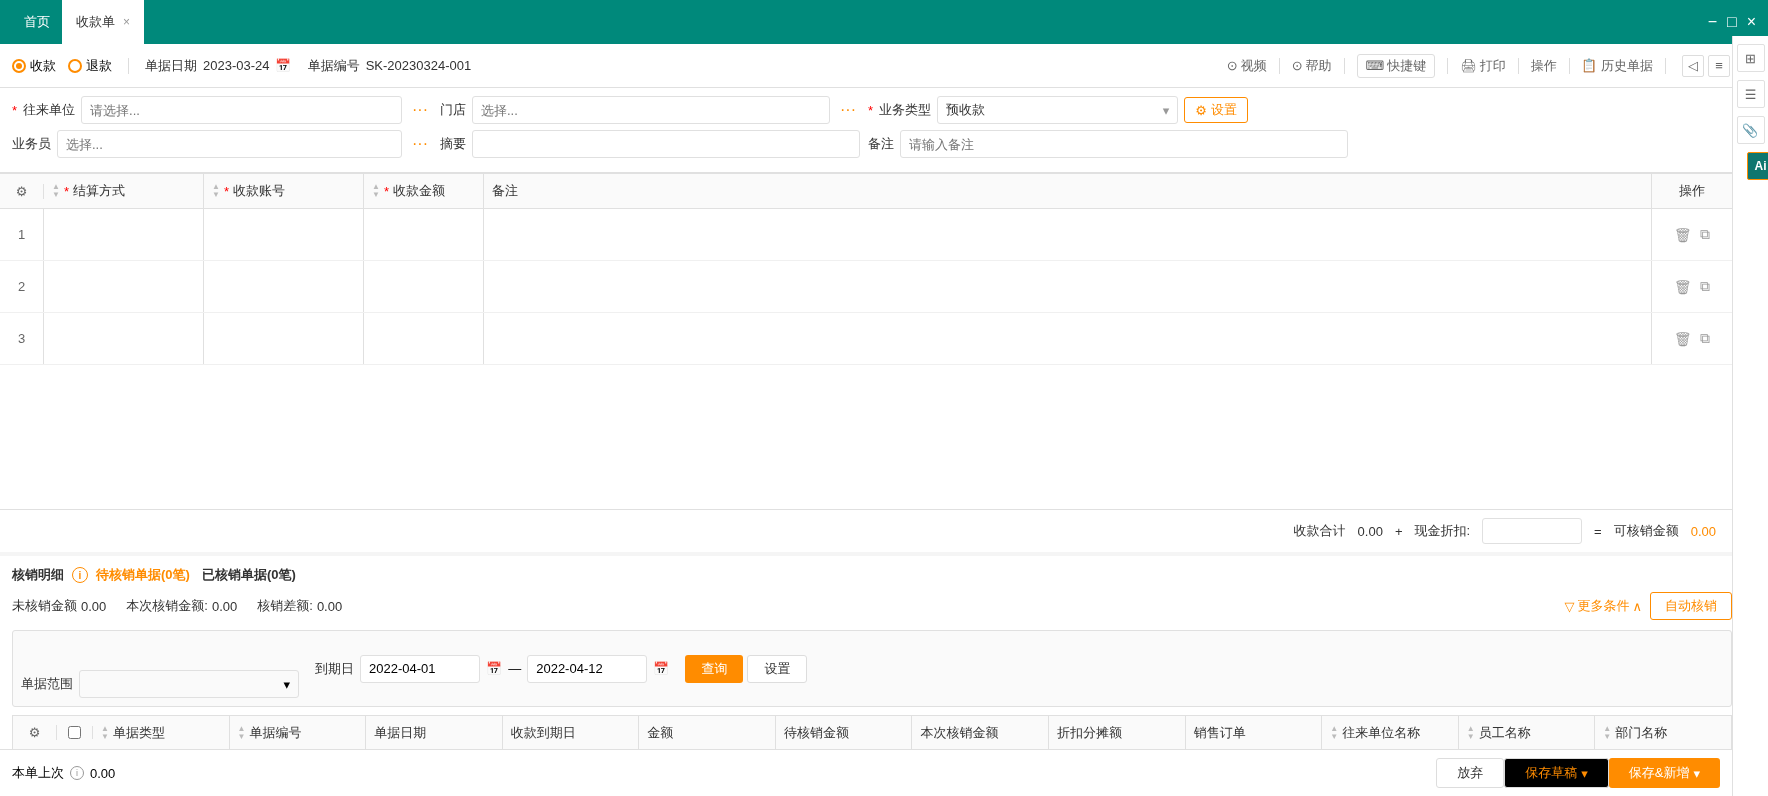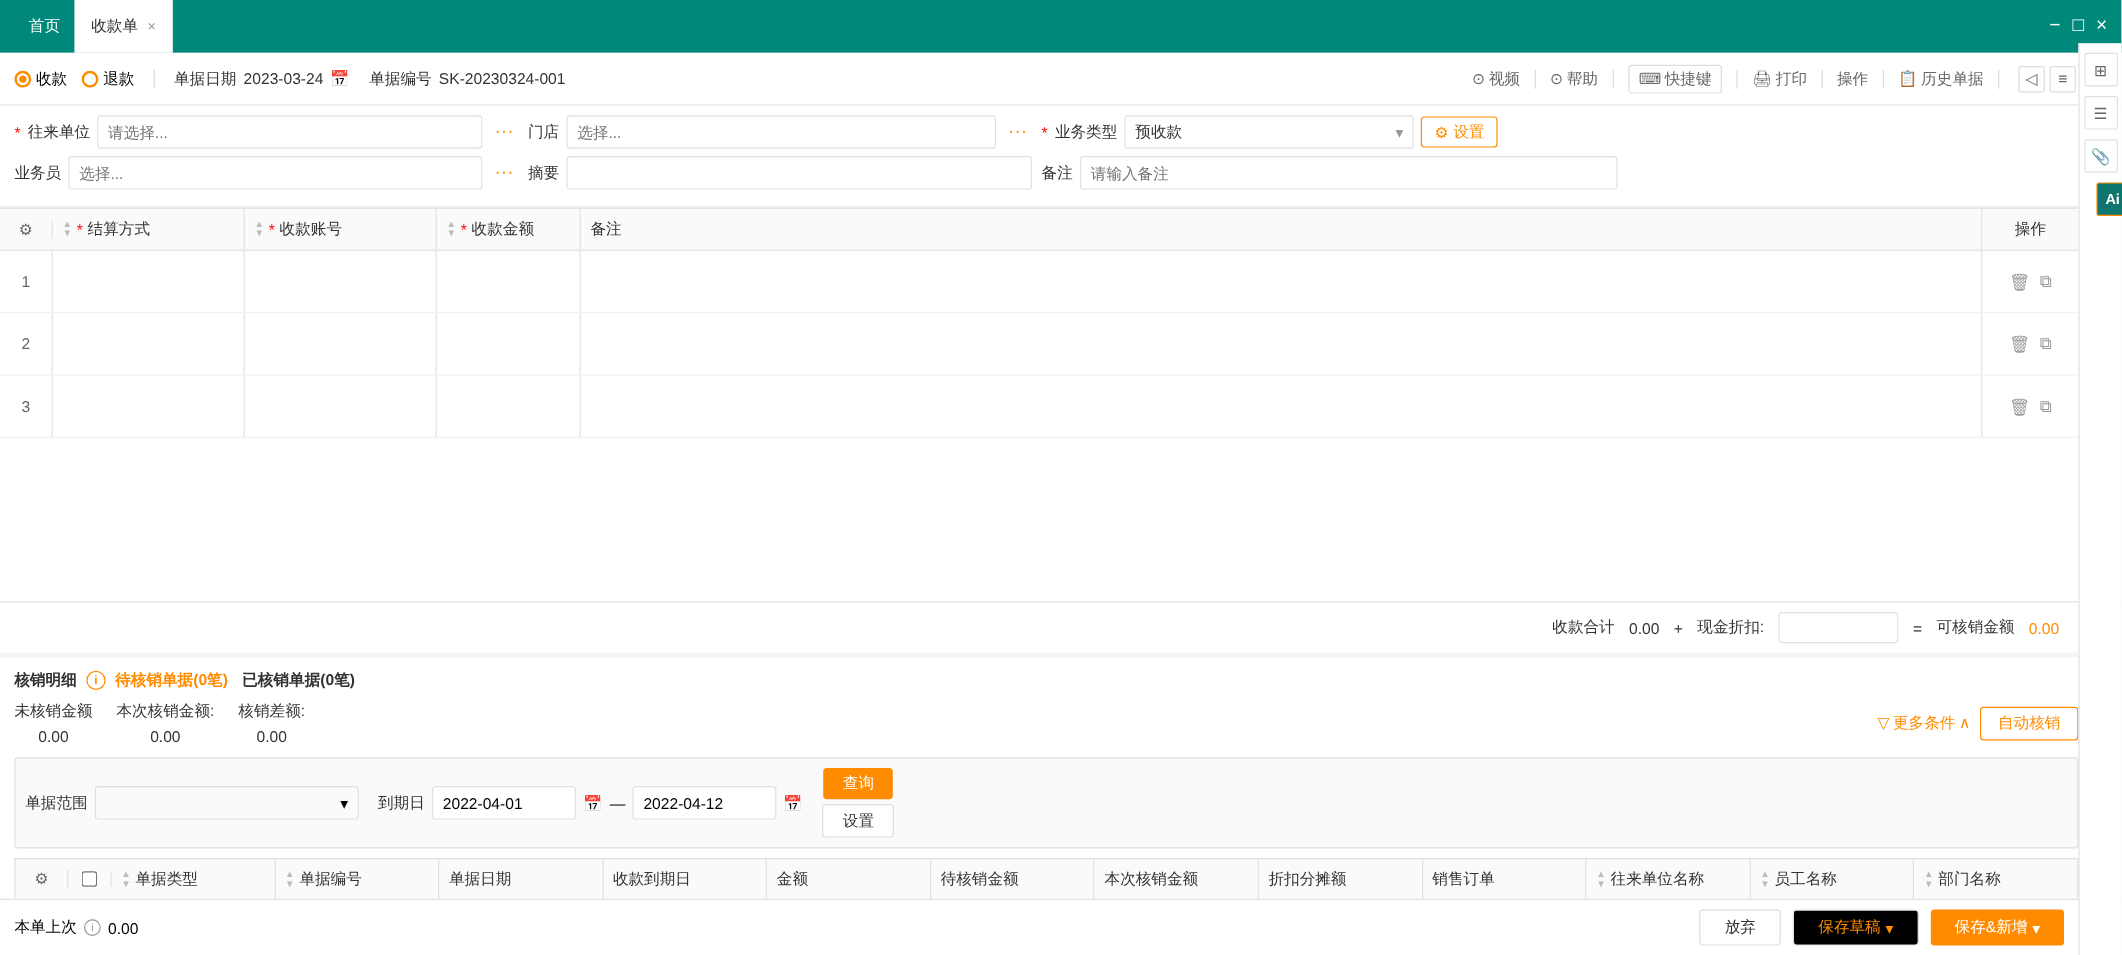--- a/index.html
+++ b/index.html
@@ -62,46 +62,46 @@
     .summary-input { border: 1px solid #e0e0e0; border-radius: 3px; width: 100px; height: 26px; padding: 0 6px; }
 
     
     .bottom-panel { background: #fff; border-top: 4px solid #f5f5f5; padding: 10px 12px 0; }
     .section-title { font-size: 14px; font-weight: bold; color: #333; display: flex; align-items: center; gap: 8px; margin-bottom: 8px; }
     .info-icon { width: 16px; height: 16px; border-radius: 50%; border: 1px solid #ff8c00; color: #ff8c00; font-size: 10px; display: flex; align-items: center; justify-content: center; cursor: pointer; }
     .tab-links { display: flex; gap: 12px; align-items: center; }
     .tab-link { color: #ff8c00; cursor: pointer; text-decoration: none; }
     .tab-link-normal { color: #333; cursor: pointer; }
     .stats-row { display: flex; align-items: center; gap: 20px; margin-bottom: 10px; }
-    .stat-item { display: flex; align-items: center; gap: 4px; color: #333; flex-direction: column; }
+    .stat-item { display: flex; align-items: center; gap: 4px; color: #333; }
     .stat-value { color: #333; }
     .filter-row { display: flex; align-items: center; justify-content: flex-end; gap: 8px; margin-bottom: 8px; }
     .filter-link { color: #ff8c00; cursor: pointer; display: flex; align-items: center; gap: 3px; }
     .auto-btn { background: #fff; border: 1px solid #ff8c00; border-radius: 3px; padding: 4px 14px; color: #ff8c00; cursor: pointer; }
     .search-form { display: flex; align-items: center; gap: 16px; padding: 8px; background: #fafafa; border: 1px solid #e0e0e0; border-radius: 3px; margin-bottom: 8px; }
-    .search-field { display: flex; align-items: center; gap: 6px; }
+    .search-field { display: flex; align-items: center; gap: 6px; margin-top: 31px; }
     .search-label { color: #333; white-space: nowrap; }
     .search-dropdown { border: 1px solid #e0e0e0; border-radius: 3px; padding: 3px 8px; height: 28px; width: 200px; display: flex; align-items: center; justify-content: space-between; cursor: pointer; }
     .date-range { display: flex; align-items: center; gap: 6px; }
     .date-input { border: 1px solid #e0e0e0; border-radius: 3px; padding: 3px 8px; height: 28px; width: 120px; }
     .cal-icon { color: #999; cursor: pointer; }
     .query-btn { background: #ff8c00; border: none; border-radius: 3px; padding: 4px 16px; color: #fff; cursor: pointer; }
     .set-btn { background: #fff; border: 1px solid #ddd; border-radius: 3px; padding: 4px 16px; color: #333; cursor: pointer; }
-    .search-actions { display: flex; flex-direction: column; gap: 4px; align-items: center; }
+    .search-actions { display: flex; flex-direction: row; gap: 4px; }
 
     
     .bottom-table-header { display: flex; align-items: center; background: #fafafa; border: 1px solid #e0e0e0; border-bottom: none; height: 34px; }
     .bth-settings { width: 44px; display: flex; align-items: center; justify-content: center; color: #666; cursor: pointer; border-right: 1px solid #e0e0e0; }
     .bth-check { width: 36px; display: flex; align-items: center; justify-content: center; border-right: 1px solid #e0e0e0; }
     .bth-cell { display: flex; align-items: center; padding: 0 8px; height: 100%; border-right: 1px solid #e0e0e0; color: #333; gap: 4px; flex: 1; }
 
     
     .page-footer { display: flex; align-items: center; justify-content: space-between; padding: 8px 12px; background: #fff; border-top: 1px solid #e0e0e0; margin-top: auto; }
     .footer-left { display: flex; align-items: center; gap: 6px; }
-    .footer-right { display: flex; gap: 10px; }
+    .footer-right { display: flex; }
     .btn-discard { border: 1px solid #ddd; border-radius: 3px; padding: 5px 20px; background: #fff; cursor: pointer; color: #333; }
     .btn-save-draft { border: 1px solid #ddd; border-radius: 3px; padding: 5px 20px; background: #000000; cursor: pointer; color: #ff8c00; display: flex; align-items: center; gap: 4px; }
     .btn-save-new { background: #ff8c00; border: none; border-radius: 3px; padding: 5px 20px; color: #fff; cursor: pointer; display: flex; align-items: center; gap: 4px; }
 
     
     .right-sidebar { position: fixed; right: 0; top: 36px; bottom: 0; width: 36px; background: #fff; border-left: 1px solid #e0e0e0; display: flex; flex-direction: column; align-items: center; padding-top: 8px; gap: 8px; z-index: 10; }
     .sidebar-icon { width: 28px; height: 28px; display: flex; align-items: center; justify-content: center; cursor: pointer; color: #666; border: 1px solid #e0e0e0; border-radius: 2px; }
     .sidebar-icon.active { background: #0f766e; color: #fff; border-color: #ff8c00; margin-left: 20px; }
 
     

